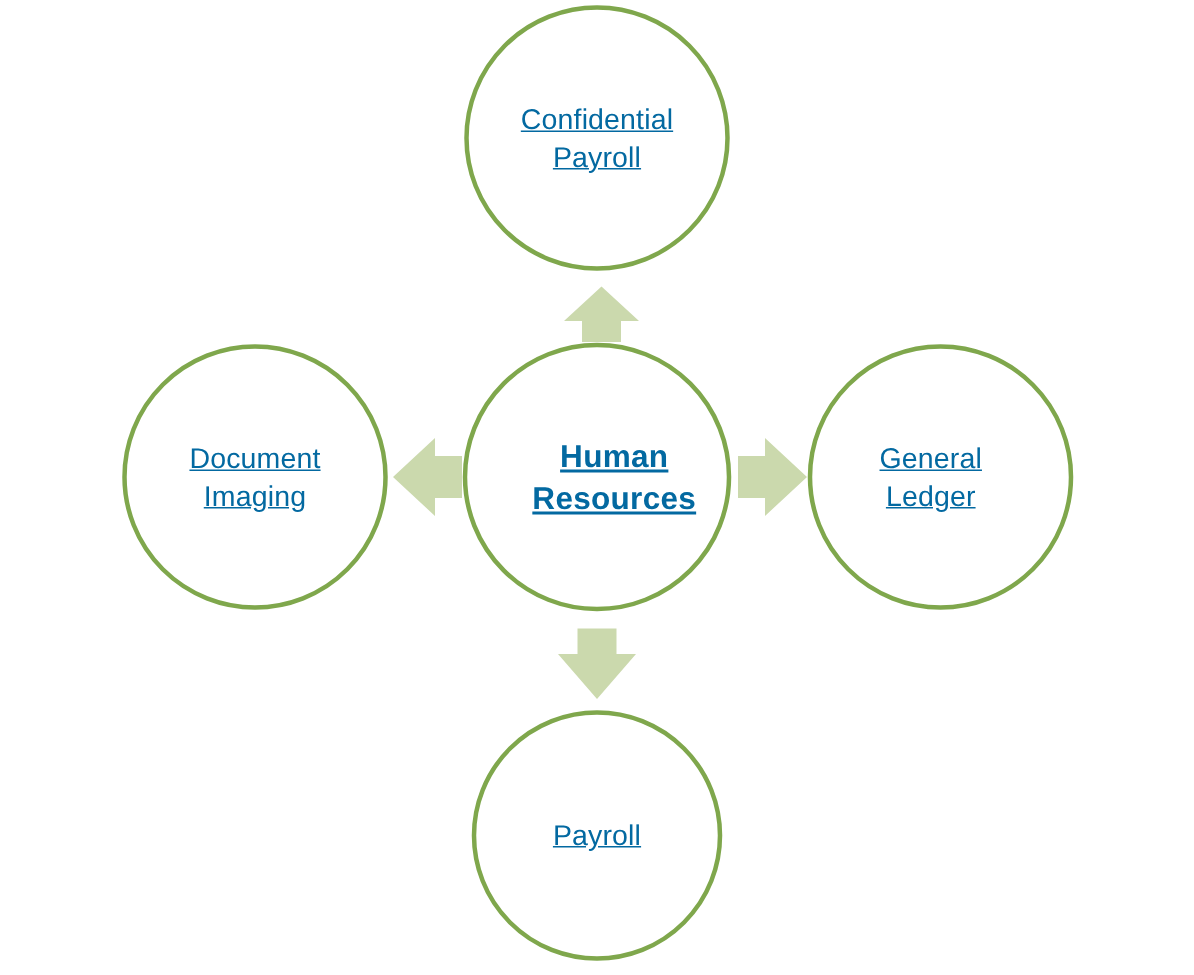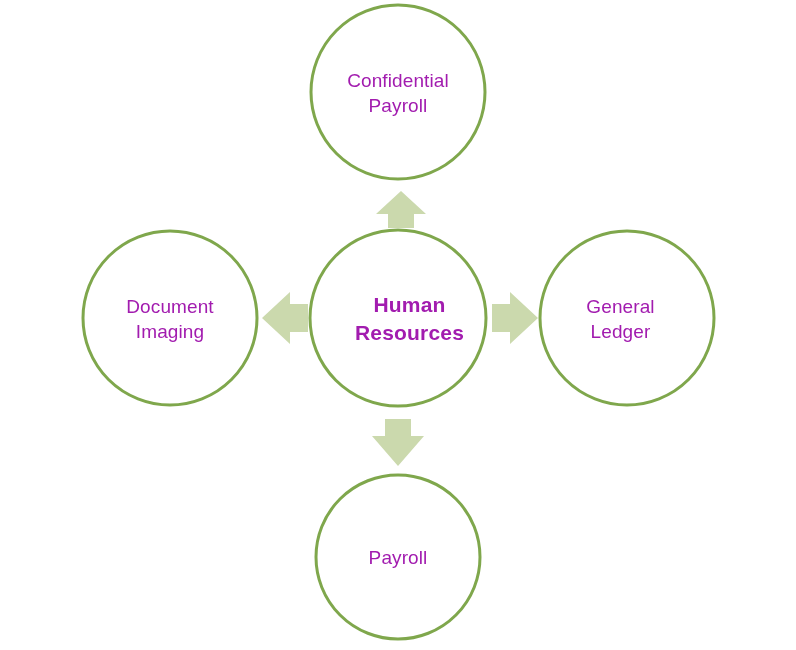--- a/index.html
+++ b/index.html
@@ -25,26 +25,27 @@
     width: 796px;
     height: 650px;
     display: block;
   }
   .node-label {
     position: absolute;
     display: flex;
     align-items: center;
     justify-content: center;
     text-align: center;
-    color: #a21caf;
+    color: #0369a1;
     font-size: 19px;
     line-height: 1.32;
     letter-spacing: 0.1px;
     white-space: pre-line;
     pointer-events: none;
+    text-decoration: underline;
   }
   .node-label.is-hub {
     font-weight: bold;
     font-size: 21px;
     letter-spacing: 0.2px;
   }
   
   #label-top      { left: 311px; top:  55px; width: 174px; height: 76px; }
   #label-left     { left:  83px; top: 281px; width: 174px; height: 76px; }
   #label-hub      { left: 311px; top: 281px; width: 197px; height: 76px; }

